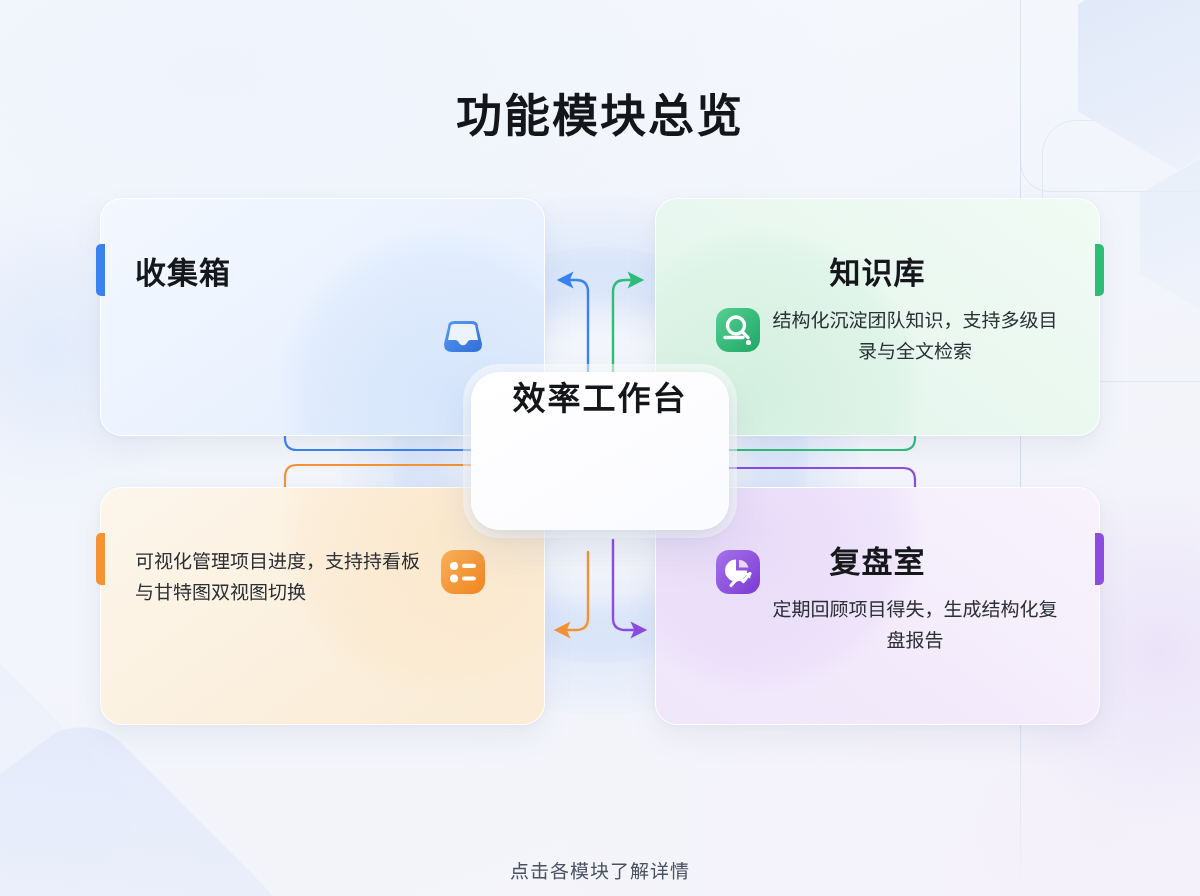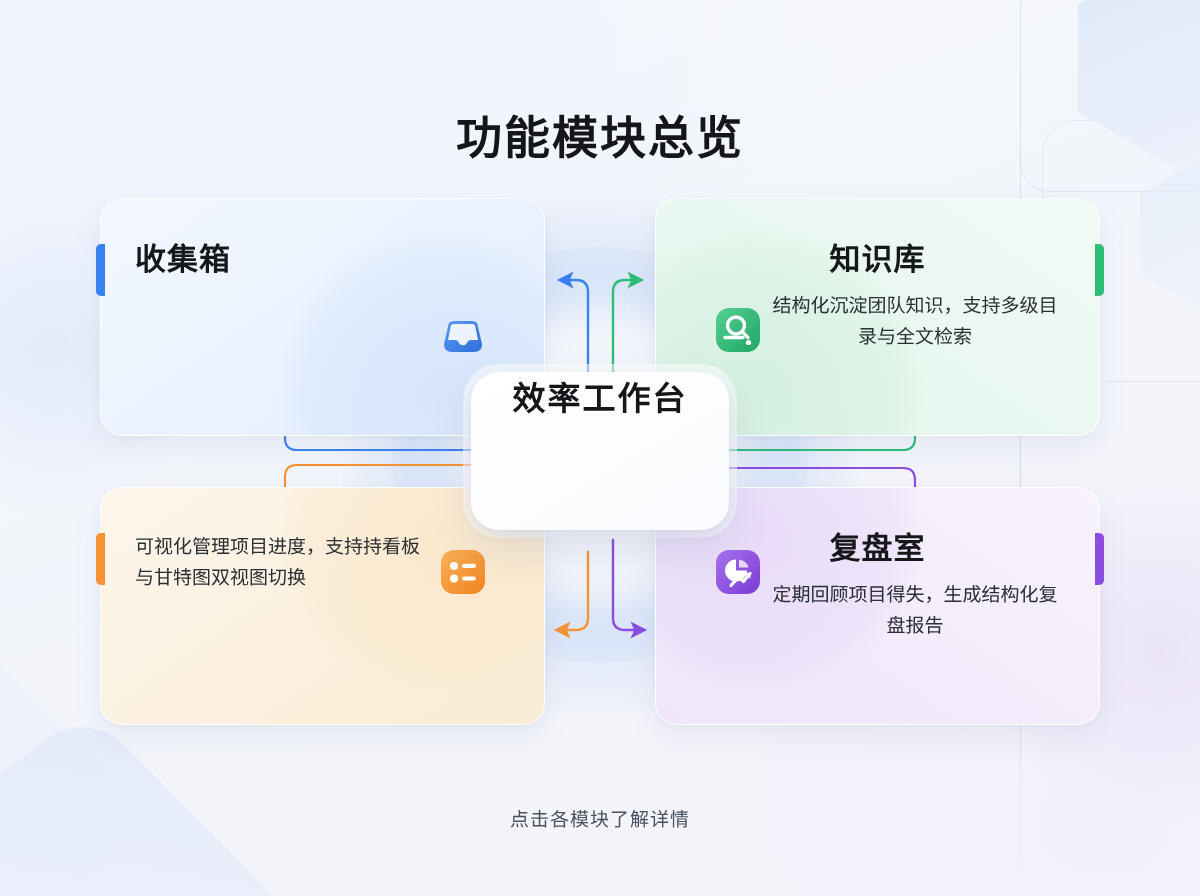--- a/index.html
+++ b/index.html
@@ -122,21 +122,21 @@
     background: radial-gradient(circle,
       rgba(255,255,255,0) 40%,
       rgba(198,216,247,.42) 56%,
       rgba(198,216,247,0) 78%);
   }
 
   
   .title {
     position: absolute;
     left: 0; right: 0;
-    top: 70px;
+    top: 48px;
     text-align: center;
     font-size: 46px;
     font-weight: 700;
     letter-spacing: 2px;
     color: #14161a;
   }
 
   
   #connectors {
     position: absolute;
@@ -145,24 +145,25 @@
     pointer-events: none;
   }
 
   
   .card {
     position: absolute;
     width: 445px;
     height: 238px;
     border-radius: 22px;
     box-sizing: border-box;
-    padding: 44px 34px;
+    padding: 60px 34px;
     overflow: hidden;
     border: 1px solid rgba(255,255,255,.9);
     box-shadow: 0 12px 30px rgba(96,118,160,.09), 0 2px 6px rgba(96,118,160,.05);
+    font-family: Liberation Mono, monospace;
   }
   .card-inbox {
     left: 100px; top: 198px;
     background: linear-gradient(145deg, #f3f8ff 0%, #eaf2fe 55%, #e4eefd 100%);
   }
   .card-knowledge {
     left: 655px; top: 198px;
     background: linear-gradient(215deg, #f1fbf5 0%, #e8f7ef 55%, #e2f5ea 100%);
     text-align: center;
   }
@@ -265,21 +266,21 @@
     font-size: 33px;
     font-weight: 700;
     color: #141619;
     letter-spacing: 2px;
   }
 
   
   .footer-hint {
     position: absolute;
     left: 0; right: 0;
-    top: 804px;
+    top: 856px;
     text-align: center;
     font-size: 19px;
     color: #4a5160;
     letter-spacing: 1px;
   }
 </style>
 </head>
 <body>
 
 <div id="stage">

